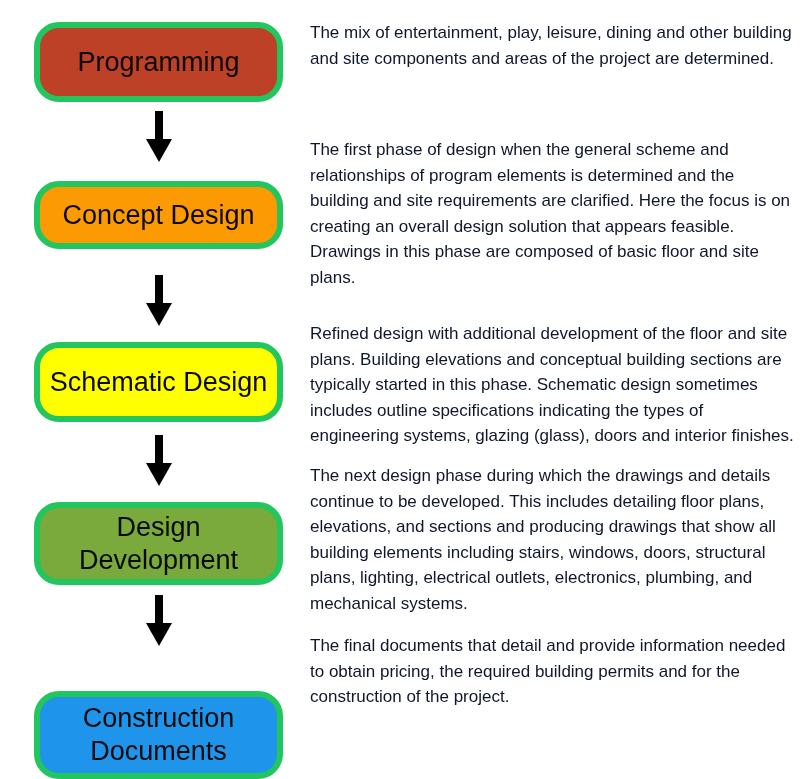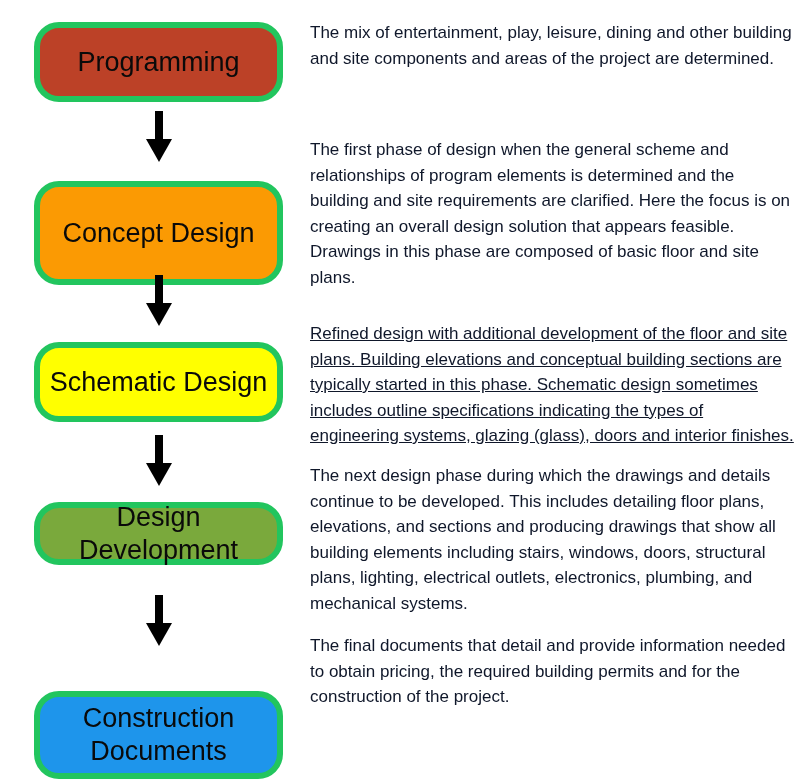--- a/index.html
+++ b/index.html
@@ -26,23 +26,23 @@
     justify-content: center;
     text-align: center;
   }
   .box .label {
     font-size: 27px;
     line-height: 1.22;
     color: #0a0a0a;
     padding: 0 8px;
   }
   .b1 { top: 22px;  height: 80px; }
-  .b2 { top: 181px; height: 104px; }
+  .b2 { top: 181px; height: 68px; }
   .b3 { top: 342px; height: 80px; justify-content: center; }
-  .b4 { top: 502px; height: 63px; }
+  .b4 { top: 502px; height: 83px; }
   .b5 { top: 663px; height: 88px; }
 
   
   .arrow {
     position: absolute;
     left: 145px;
     width: 27px;
     display: flex;
     flex-direction: column;
     align-items: center;
@@ -63,21 +63,21 @@
   .desc {
     position: absolute;
     left: 310px;
     width: 484px;
     font-size: 17px;
     line-height: 25.5px;
     color: #0f172a;
   }
   .d1 { top: 20px; }
   .d2 { top: 137px; }
-  .d3 { top: 321px; text-decoration: underline; }
+  .d3 { top: 321px; }
   .d4 { top: 463px; }
   .d5 { top: 633px; }
 </style>
 </head>
 <body>
 
 <div class="canvas">
 
   <div class="box b1" style="background-color: rgb(188, 65, 39);">
     <span class="label">Programming</span>

